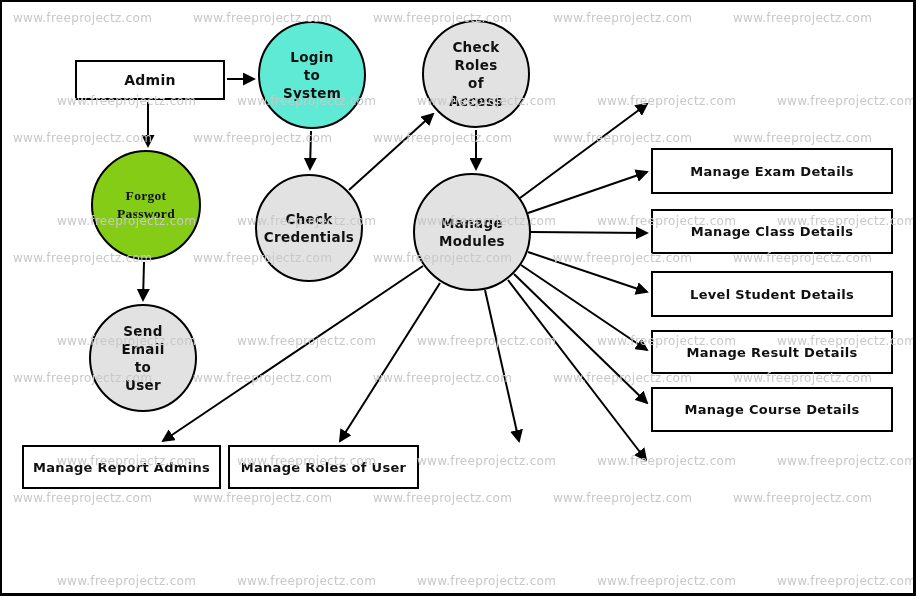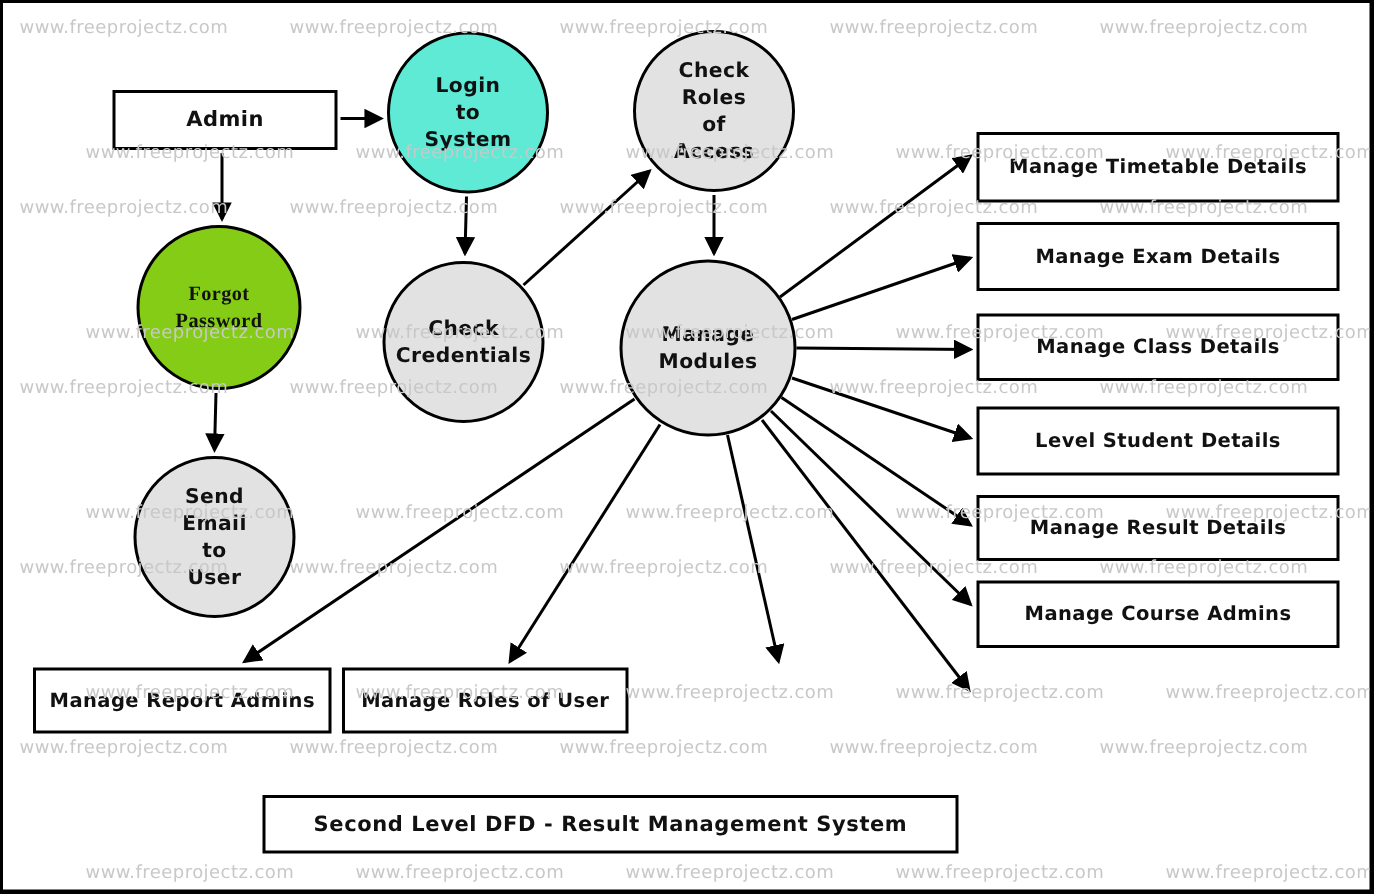--- a/index.html
+++ b/index.html
@@ -74,31 +74,29 @@
 Password</div>
   <div class="node-circle" style="left: 253px; top: 172px; width: 108px; height: 108px; background: rgb(226, 226, 226);">Check
 Credentials</div>
   <div class="node-circle" style="left: 411px; top: 171px; width: 118px; height: 118px; background: rgb(226, 226, 226);">Manage
 Modules</div>
   <div class="node-circle" style="left: 87px; top: 302px; width: 108px; height: 108px; background: rgb(226, 226, 226);">Send
 Email
 to
 User</div>
 
-  <div class="node-rect" style="left:649px;top:86px;width:242px;height:47px;">Manage Timetable Details</div>
   <div class="node-rect" style="left:649px;top:146px;width:242px;height:46px;">Manage Exam Details</div>
   <div class="node-rect" style="left:649px;top:207px;width:242px;height:45px;">Manage Class Details</div>
   <div class="node-rect" style="left:649px;top:269px;width:242px;height:46px;">Level Student Details</div>
   <div class="node-rect" style="left:649px;top:328px;width:242px;height:44px;">Manage Result Details</div>
-  <div class="node-rect" style="left:649px;top:385px;width:242px;height:45px;">Manage Course Admins</div>
+  <div class="node-rect" style="left:649px;top:385px;width:242px;height:45px;">Manage Course Details</div>
 
   <div class="node-rect" style="left:20px;top:443px;width:199px;height:44px;">Manage Report Admins</div>
   <div class="node-rect" style="left:226px;top:443px;width:191px;height:44px;">Manage Roles of User</div>
 
-  <div class="node-rect title-box" style="left:173px;top:528px;width:464px;height:39px;">Second Level DFD - Result Management System</div>
 
   <div id="watermarks">
       <span class="wm" style="left: 11px; top: 9px; color: rgb(200, 200, 200);">www.freeprojectz.com</span>
       <span class="wm" style="left: 191px; top: 9px; color: rgb(200, 200, 200);">www.freeprojectz.com</span>
       <span class="wm" style="left: 371px; top: 9px; color: rgb(200, 200, 200);">www.freeprojectz.com</span>
       <span class="wm" style="left: 551px; top: 9px; color: rgb(200, 200, 200);">www.freeprojectz.com</span>
       <span class="wm" style="left: 731px; top: 9px; color: rgb(200, 200, 200);">www.freeprojectz.com</span>
       <span class="wm" style="left: 911px; top: 9px; color: rgb(200, 200, 200);">www.freeprojectz.com</span>
       <span class="wm" style="left: 55px; top: 92px; color: rgb(200, 200, 200);">www.freeprojectz.com</span>
       <span class="wm" style="left: 235px; top: 92px; color: rgb(200, 200, 200);">www.freeprojectz.com</span>

